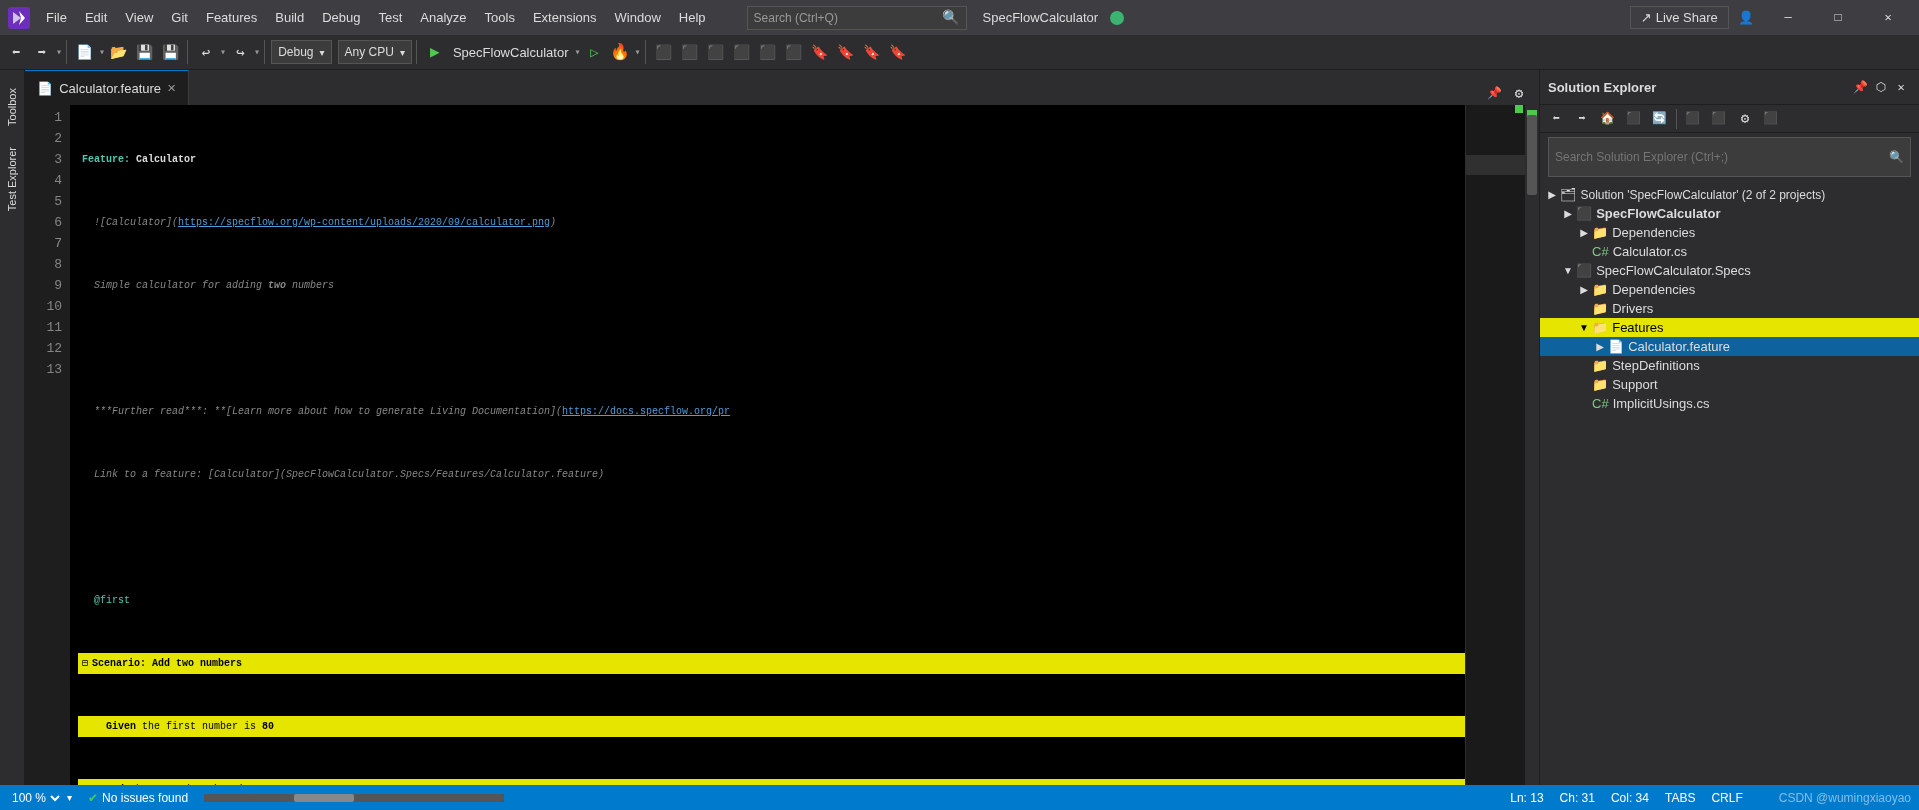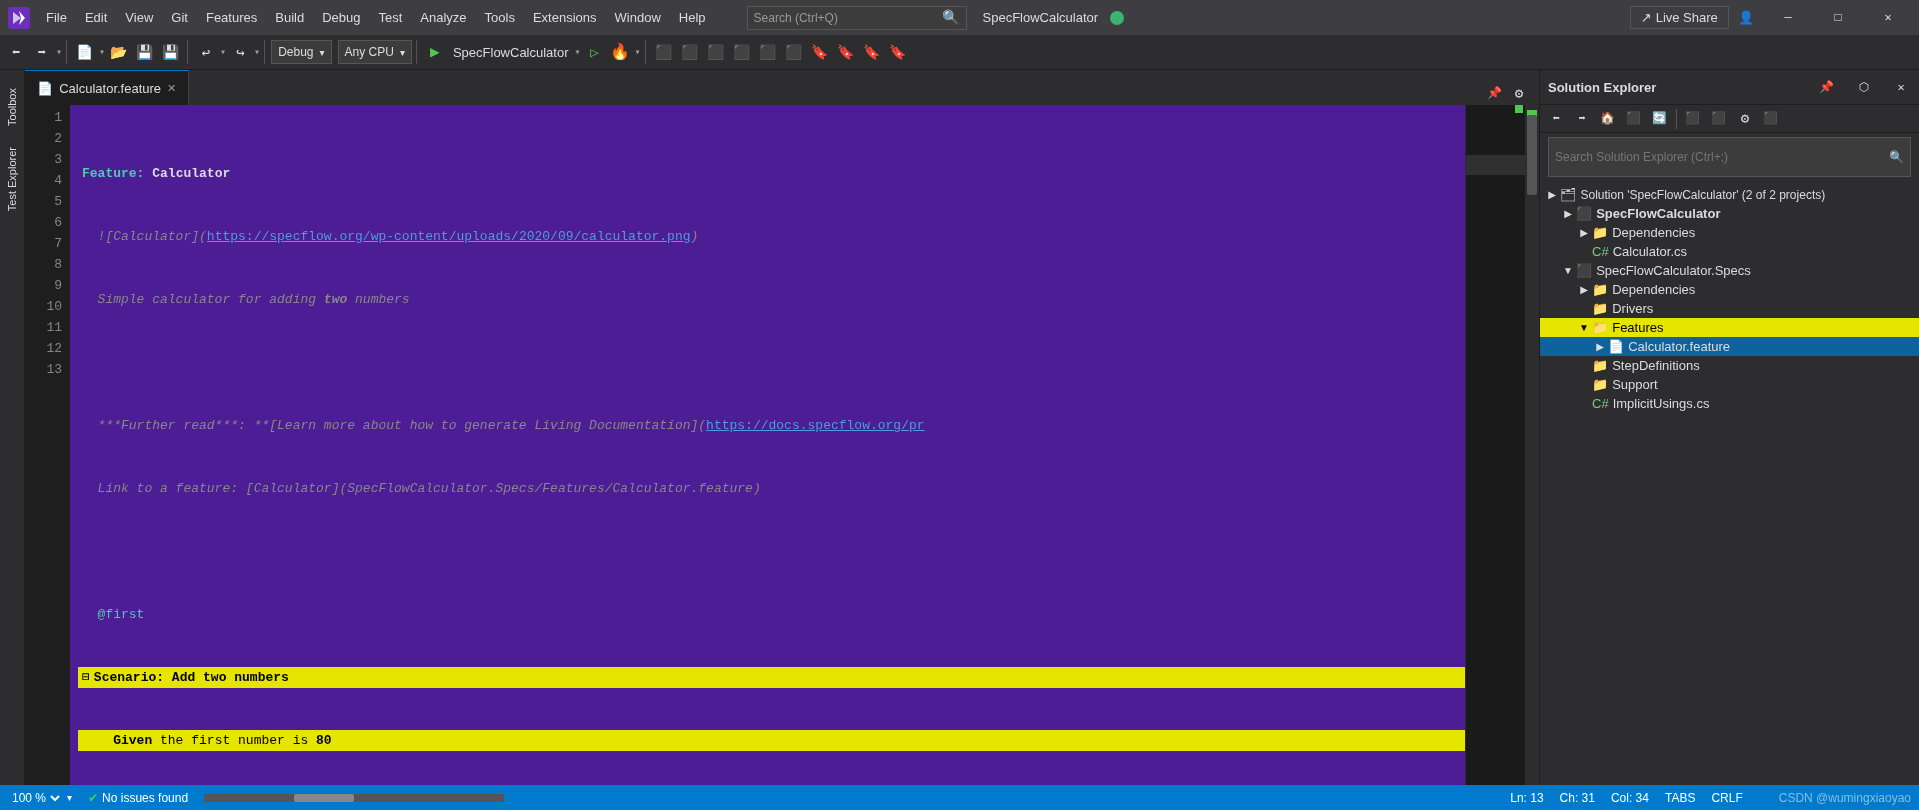--- a/index.html
+++ b/index.html
@@ -122,25 +122,25 @@
       font-size: 13px;
       padding: 0 8px 0 0;
       text-align: right;
       line-height: 21px;
       padding-top: 2px;
       flex-shrink: 0;
       user-select: none;
     }
     #code-area {
       flex: 1;
-      background: #4c1d95;
+      background: #000000;
       color: #dcdcdc;
-      font-size: 13px;
+      font-size: 10px;
       line-height: 21px;
-      padding: 16px 0 0 8px;
+      padding: 2px 0 0 8px;
       overflow: hidden;
       white-space: pre;
       font-family: 'Consolas', 'Courier New', monospace;
     }
     #scrollbar-v {
       width: 14px;
       background: #2d2d30;
       position: relative;
     }
     .scroll-thumb {
@@ -169,21 +169,21 @@
     
     #solution-explorer {
       width: 380px;
       background: #2d2d30;
       border-left: 1px solid #1e1e1e;
       display: flex; flex-direction: column;
     }
     #se-title-bar {
       height: 35px;
       background: #2d2d30;
-      display: flex; align-items: center; padding: 0 8px; gap: 17px;
+      display: flex; align-items: center; padding: 0 8px; gap: 0;
       border-bottom: 1px solid #1e1e1e;
     }
     .se-title-text {
       font-family: 'Segoe UI', sans-serif;
       font-size: 13px; color: #dcdcdc; font-weight: bold;
       margin-right: auto;
     }
     .se-icon-btn {
       width: 20px; height: 20px; display: flex; align-items: center; justify-content: center;
       color: #dcdcdc; cursor: pointer; font-size: 12px;

